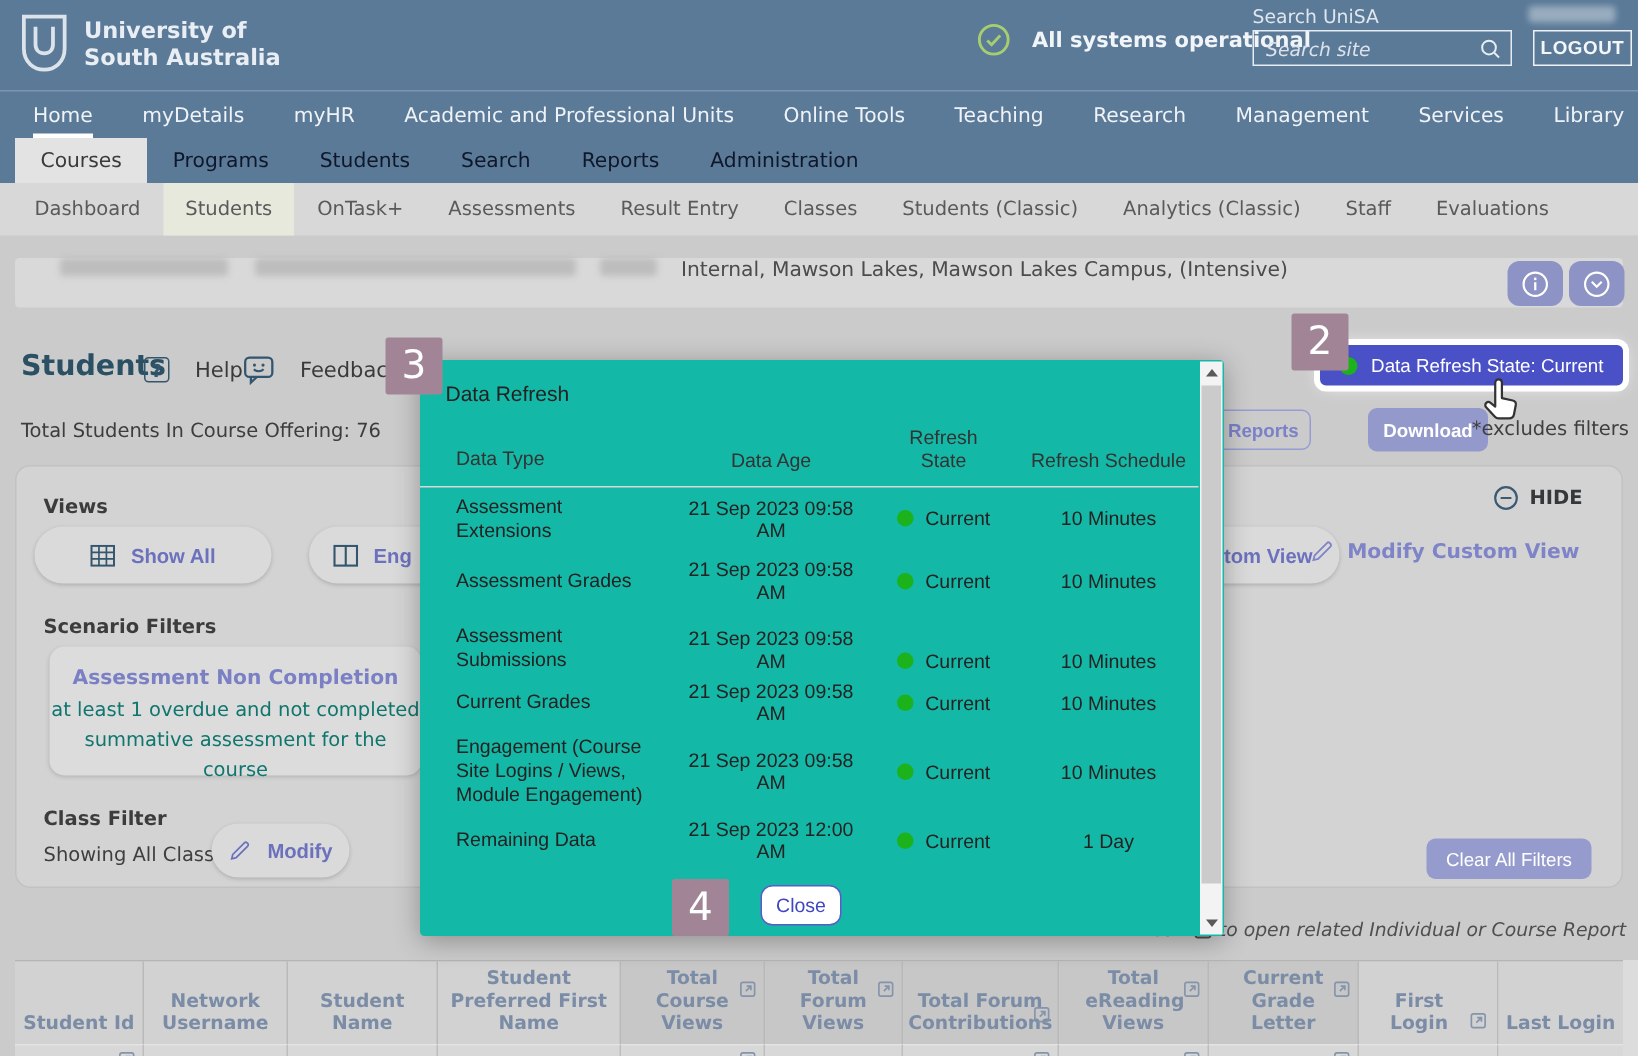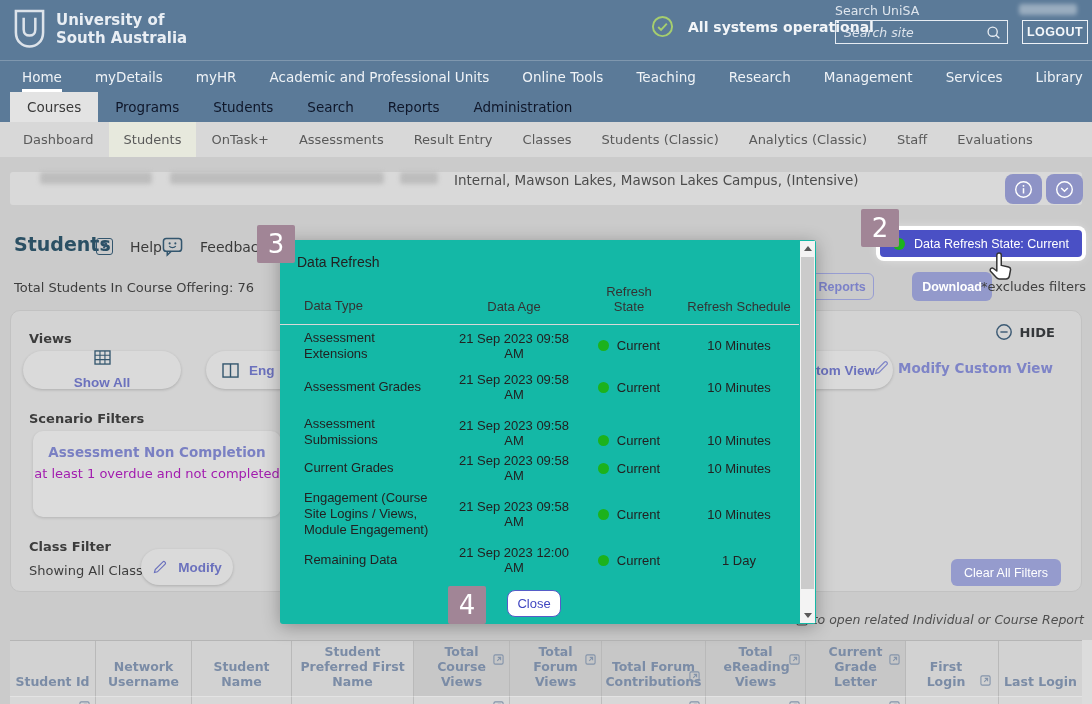--- a/index.html
+++ b/index.html
@@ -56,21 +56,21 @@
   .excludes { position:absolute; right:6px; top:279px; font-size:13px; color:#3f3f3f; }
 
   
   .panel { position:absolute; left:10px; top:310px; width:1072px; height:282px; background:#d3d3d3; border:1px solid #c2c2c2; border-radius:10px; }
   .plabel { position:absolute; font-size:13px; font-weight:bold; color:#3c3c3c; }
   .pill-btn { position:absolute; height:38px; background:#dadada; border-radius:19px; box-shadow:0 1px 3px rgba(0,0,0,.18); display:flex; align-items:center; justify-content:center; gap:10px; color:#6b71bd; font-size:13.5px; font-weight:bold; cursor:pointer; border:none; }
   .hide-link { position:absolute; right:26px; top:12px; display:flex; align-items:center; gap:7px; font-size:13px; font-weight:bold; color:#35383b; cursor:pointer; }
   .mcv-link { position:absolute; right:28px; top:48px; display:flex; align-items:center; gap:8px; font-size:13.5px; font-weight:bold; color:#7e84c7; cursor:pointer; }
   .scen-card { position:absolute; left:22px; top:120px; width:248px; height:86px; background:#dcdcdc; border-radius:10px; box-shadow:0 1px 3px rgba(0,0,0,.15); text-align:center; padding-top:13px; }
   .scen-title { font-size:13.5px; font-weight:bold; color:#7a80c3; cursor:pointer; }
-  .scen-line { font-size:13px; color:#a21caf; line-height:20px; }
+  .scen-line { font-size:13px; color:#0f766e; line-height:20px; }
   .clear-btn { position:absolute; right:20px; top:248px; height:27px; padding:0 13px; background:#959bcd; border-radius:6px; color:#fff; font-size:12.5px; display:flex; align-items:center; justify-content:center; cursor:pointer; border:none; }
   .note { position:absolute; right:8px; top:612px; display:flex; align-items:center; gap:5px; font-size:12.5px; font-style:italic; color:#4f4f4f; z-index:40; }
 
   
   .btable { position:absolute; left:10px; top:640px; width:1072px; height:64px; border-top:1px solid #b5b5b5; }
   .brow { display:flex; }
   .bt-cell { position:relative; display:flex; align-items:flex-end; justify-content:center; text-align:center; height:55px; font-size:12.5px; font-weight:bold; color:#7b8ca6; padding:0 4px 7px; border-right:1px solid #b9b9b9; line-height:15px; background:#d2d2d2; cursor:pointer; }
   .bt-cell.dark { background:#c7c7c7; }
   .ext { position:absolute; right:5px; color:#8494aa; line-height:0; cursor:pointer; }
   .bd-cell { position:relative; height:30px; border-right:1px solid #bdbdbd; border-top:1px solid #e3e3e3; background:#d8d8d8; }
@@ -220,21 +220,21 @@
 <div class="total-text">Total Students In Course Offering: 76</div>
 <button class="reports-btn">
     <span>e Reports</span>
   </button>
 <button class="download-btn">Download</button>
 <div class="excludes">*excludes filters</div>
 
 <div class="panel">
   <div class="plabel" style="left:18px;top:20px;">Views</div>
 
-  <button class="pill-btn" style="left:12px;top:40px;width:158px;flex-direction:column;">
+  <button class="pill-btn" style="left:12px;top:40px;width:158px;">
     <span style="line-height:0;">
       <svg viewBox="0 0 18 16" width="17" height="15">
           <rect x="1" y="1" width="16" height="14" fill="none" stroke="#33566e" stroke-width="1.4"></rect>
           <path d="M1 5.6 H17 M1 10.2 H17 M6.3 1 V15 M11.6 1 V15" stroke="#33566e" stroke-width="1.2" fill="none"></path>
         </svg>
     </span>
     <span>Show All</span>
   </button>
 
   <button class="pill-btn" style="left:195px;top:40px;width:140px;justify-content:flex-start;padding-left:16px;">
@@ -268,20 +268,21 @@
         </svg>
     </span>
     <span>Modify Custom View</span>
   </div>
 
   <div class="plabel" style="left:18px;top:100px;">Scenario Filters</div>
 
   <div class="scen-card">
     <div class="scen-title">Assessment Non Completion</div>
     <div class="scen-line" style="margin-top:4px;">at least 1 overdue and not completed</div>
+    <div class="scen-line">summative assessment for the course</div>
   </div>
 
   <div class="plabel" style="left:18px;top:228px;">Class Filter</div>
   <div style="position:absolute;left:18px;top:252px;font-size:13px;color:#3e3e3e;">Showing All Classes</div>
 
   <button class="pill-btn" style="left:130px;top:238px;width:92px;height:36px;border-radius:18px;">
     <span style="line-height:0;">
       <svg viewBox="0 0 18 18" width="16" height="16">
           <path d="M2.8 15.2 L3.6 11.9 L12.3 3.2 c.55-.55 1.45-.55 2 0 l.5.5 c.55.55.55 1.45 0 2 L6.1 14.4 Z" fill="none" stroke="#6b71bd" stroke-width="1.3"></path>
         </svg>

